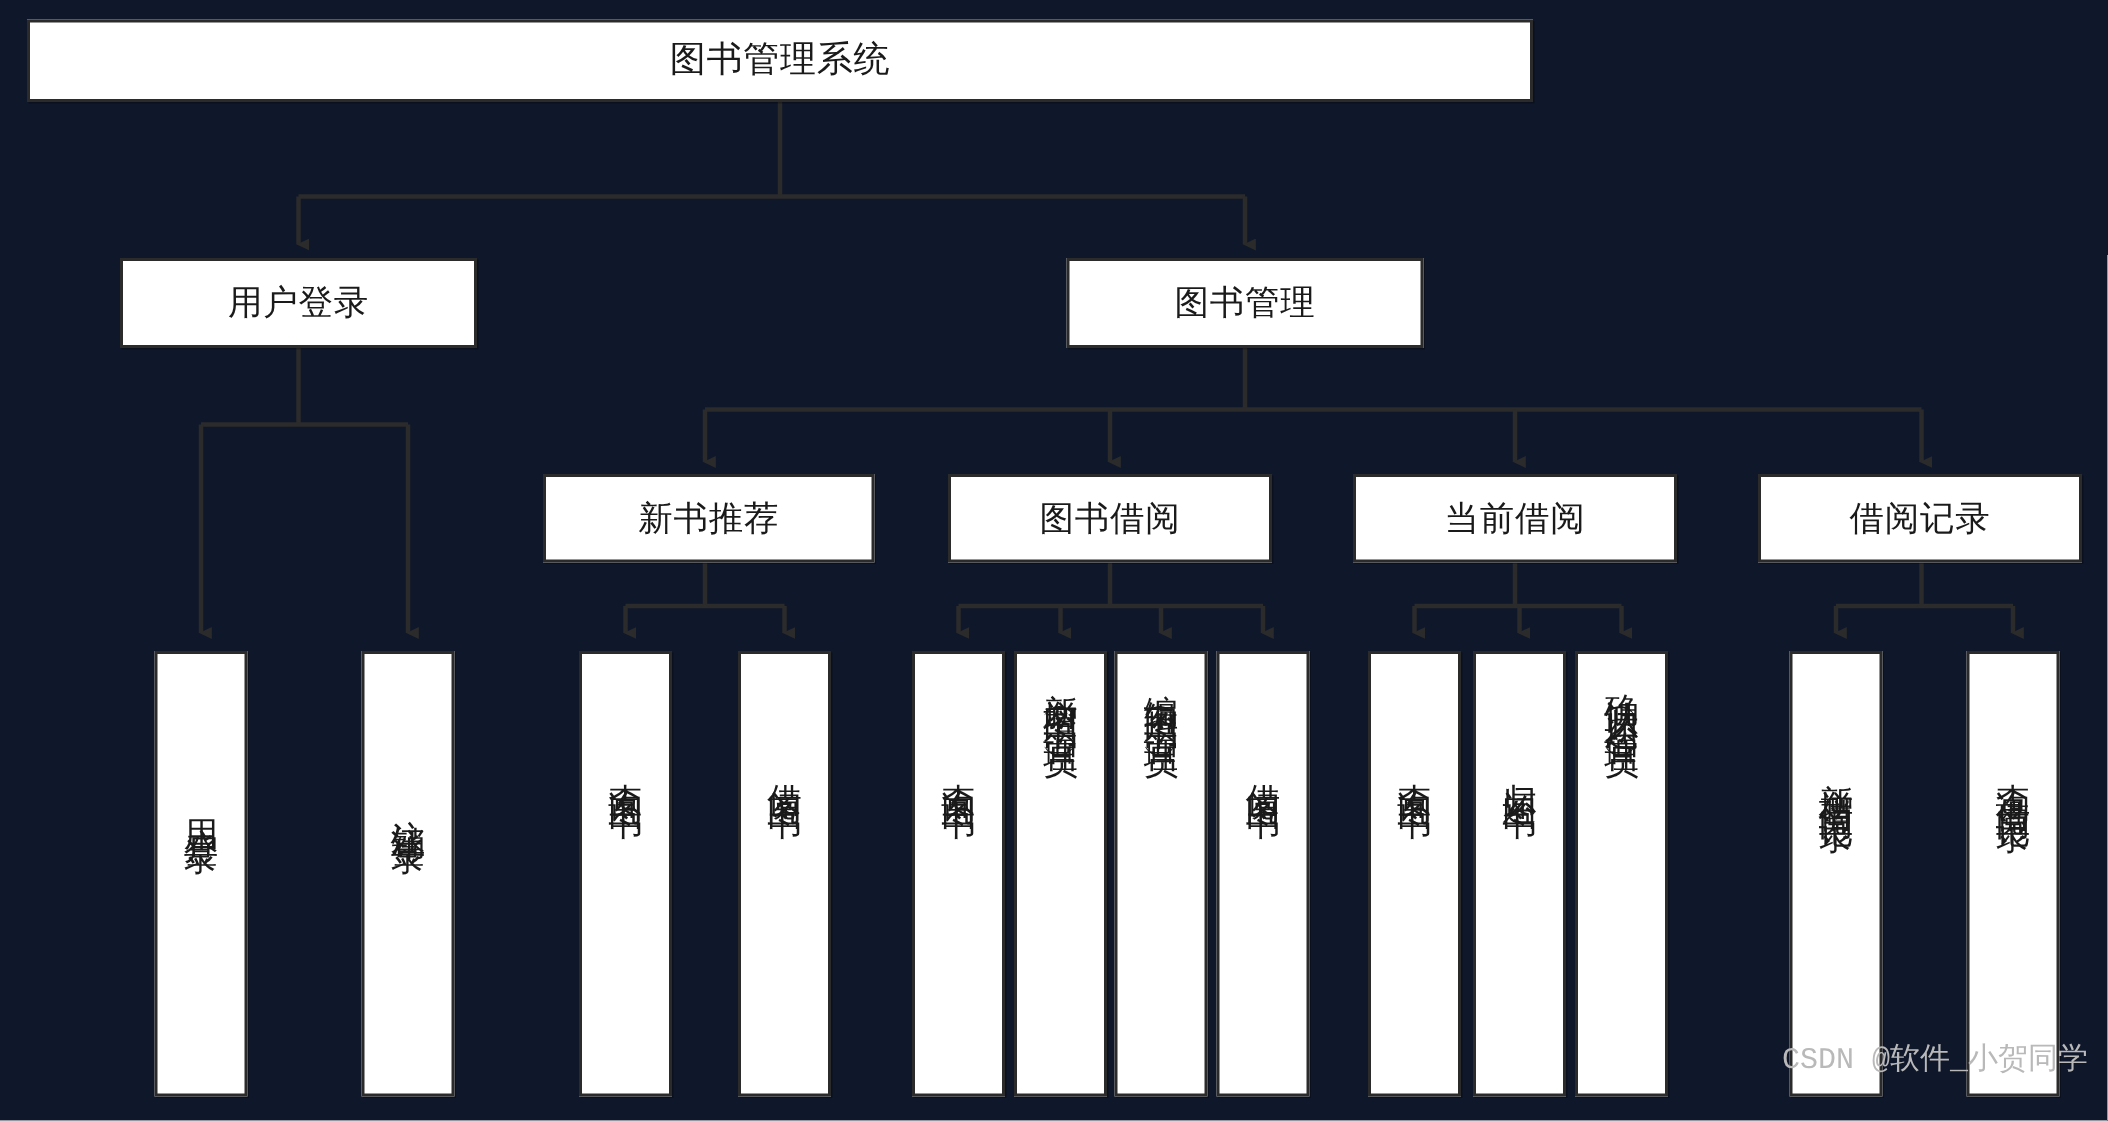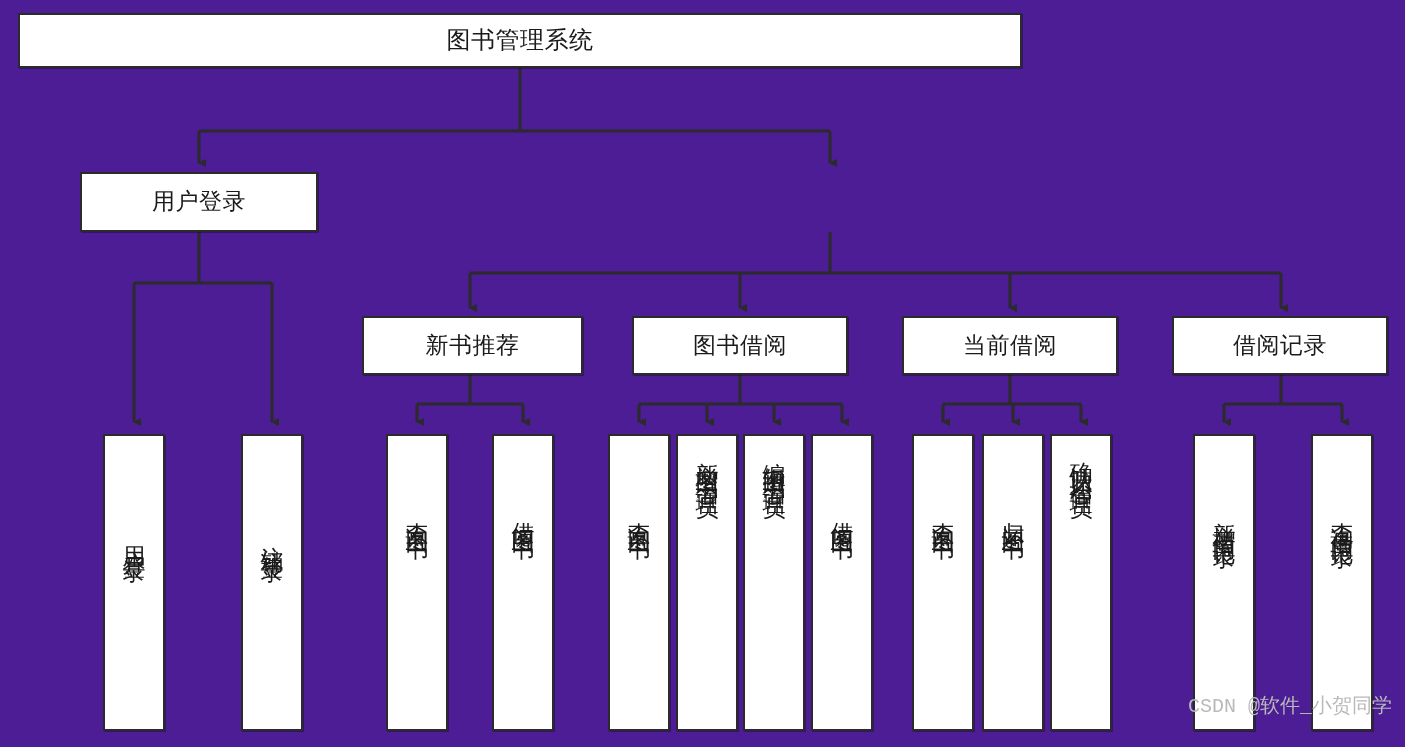--- a/index.html
+++ b/index.html
@@ -8,21 +8,21 @@
     padding: 0;
     background: #ffffff;
   }
   body {
     font-family: "Liberation Sans", "DejaVu Sans", sans-serif;
   }
   #diagram-root {
     position: relative;
     width: 1405px;
     height: 747px;
-    background: #4c1d95;
+    background: #0f172a;
     overflow: hidden;
   }
   #connector-layer {
     position: absolute;
     left: 0;
     top: 0;
     width: 1405px;
     height: 747px;
     pointer-events: none;
   }
@@ -142,20 +142,23 @@
   </svg>
 
   <div class="node horiz root" style="left:18px; top:13px; width:1004px; height:55px;">
     <span class="node-label">图书管理系统</span>
   </div>
 
   <div class="node horiz" style="left:80px; top:172px; width:238px; height:60px;">
     <span class="node-label">用户登录</span>
   </div>
 
+  <div class="node horiz" style="left:711px; top:172px; width:238px; height:60px;">
+    <span class="node-label">图书管理</span>
+  </div>
 
   <div class="node horiz" style="left:362px; top:316px; width:221px; height:59px;">
     <span class="node-label">新书推荐</span>
   </div>
 
   <div class="node horiz" style="left:902px; top:316px; width:216px; height:59px;">
     <span class="node-label">当前借阅</span>
   </div>
 
   <div class="node horiz" style="left:632px; top:316px; width:216px; height:59px;">

